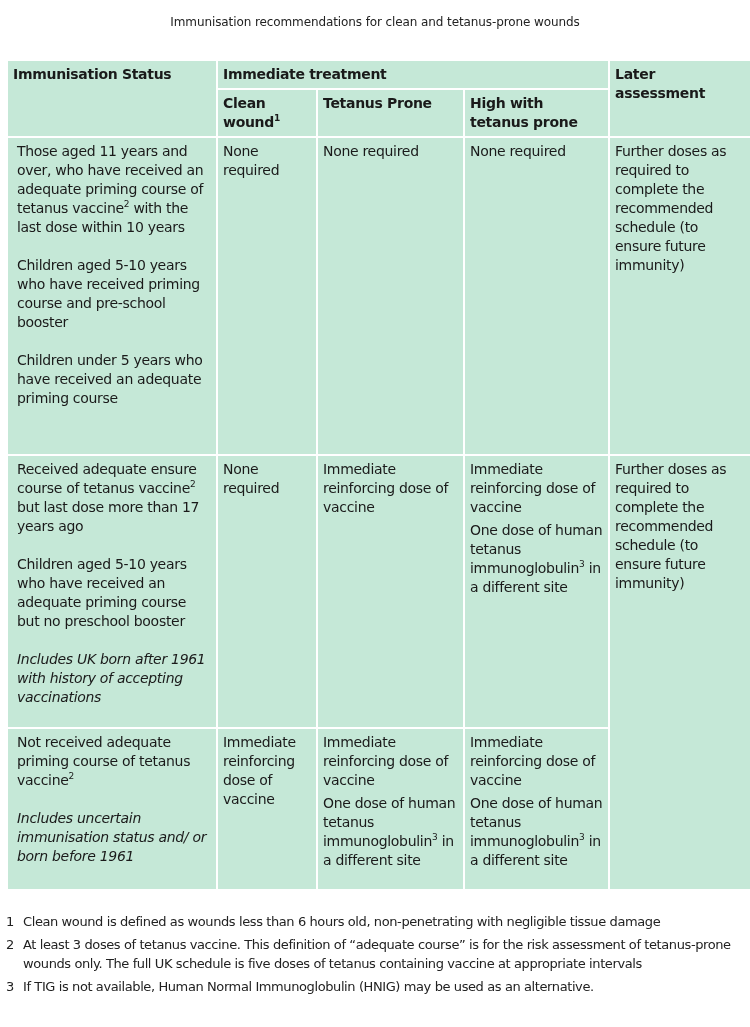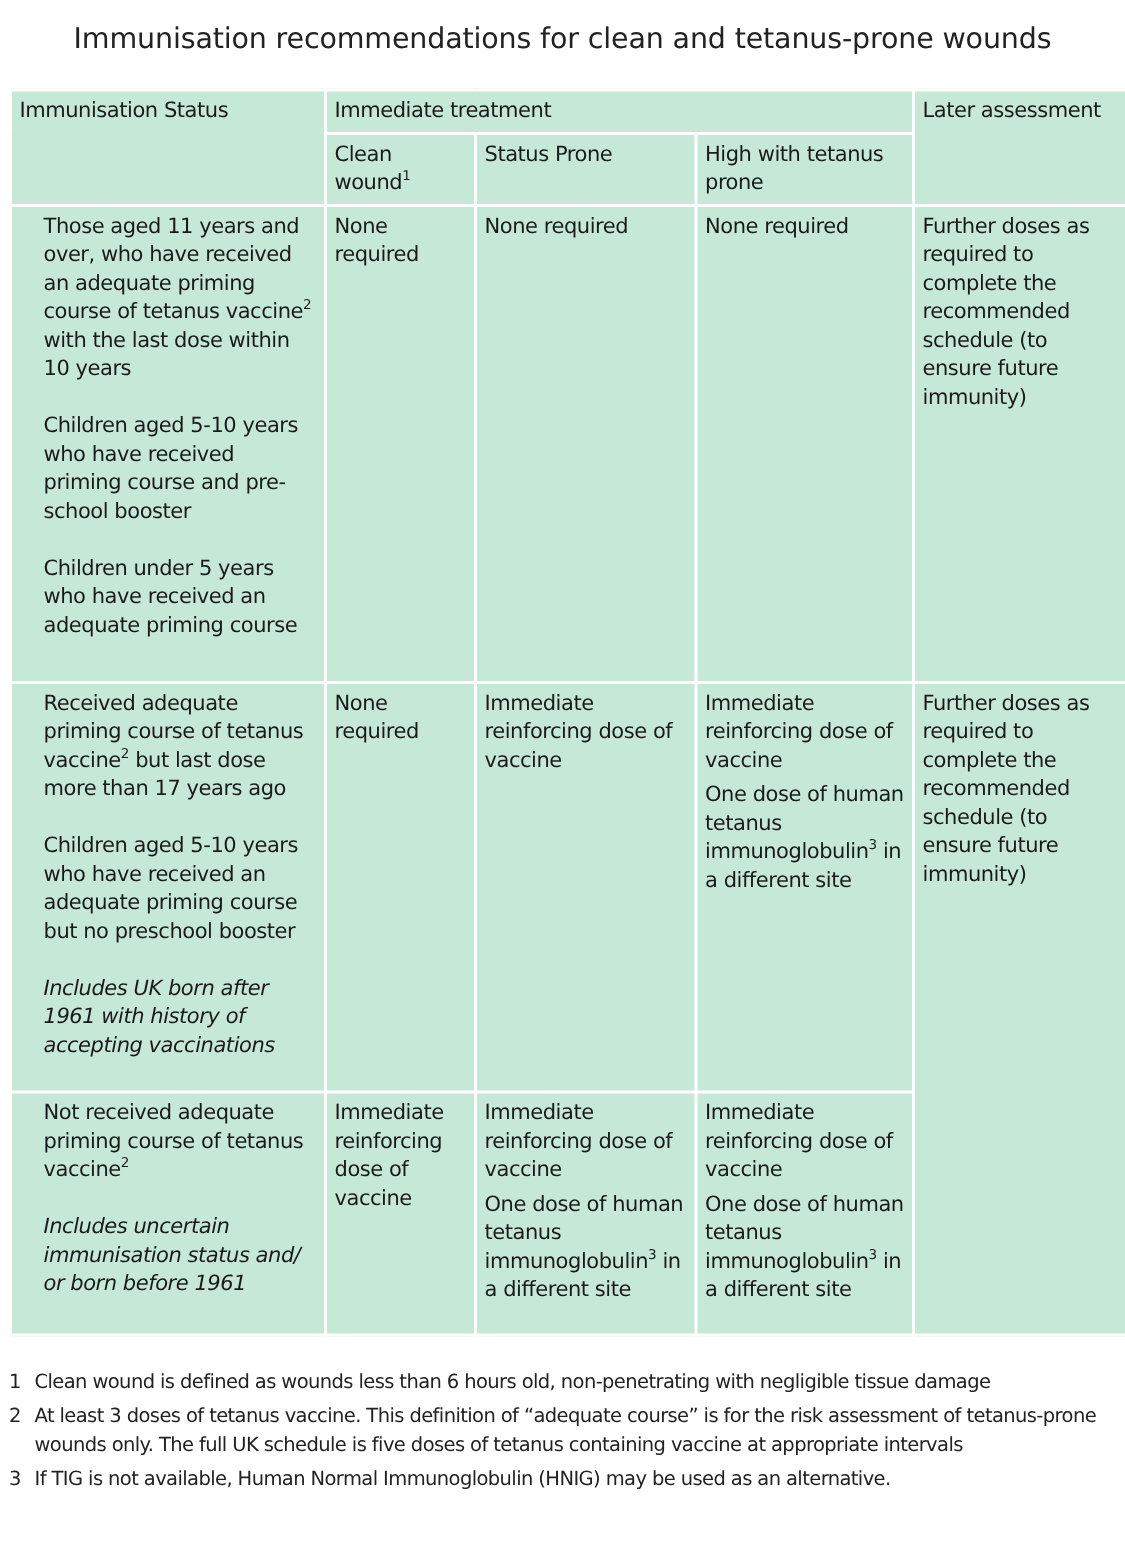--- a/index.html
+++ b/index.html
@@ -1,22 +1,22 @@
 <!DOCTYPE html>
 <html><head>
 <meta charset="utf-8">
 <style>
   html, body { margin: 0; padding: 0; background: #ffffff; }
   body { width: 750px; height: 1027px; position: relative; font-family: "DejaVu Sans", sans-serif; color: #1a1a1a; overflow: hidden; }
-  .title { position: absolute; top: 15px; left: 0; width: 750px; text-align: center; font-size: 19px; color: #222; letter-spacing: -0.1px; }
+  .title { position: absolute; top: 15px; left: 0; width: 750px; text-align: center; font-size: 12px; color: #222; letter-spacing: -0.1px; }
   table.imm { position: absolute; top: 59px; left: 6px; width: 744px; border-collapse: collapse; table-layout: fixed; background: #c5e8d7; font-size: 14px; line-height: 19px; letter-spacing: -0.3px; }
   table.imm td, table.imm th { border: 2px solid #ffffff; vertical-align: top; padding: 4px 5px 4px 5px; text-align: left; }
-  table.imm th { font-weight: normal; font-size: 14px; }
+  table.imm th { font-weight: bold; font-size: 14px; }
   table.imm th.center { text-align: left; }
-  .para { margin: 0 0 19px 16px; }
+  .para { margin: 0 0 19px 4px; }
   .para:last-child { margin-bottom: 0; }
   .sub { margin: 0 0 4px 0; }
   .it { font-style: italic; }
   sup { font-size: 9px; line-height: 0; vertical-align: 6px; }
   .footnotes { position: absolute; top: 912px; left: 6px; width: 744px; font-size: 13px; line-height: 19px; letter-spacing: -0.4px; color: #222; }
   .fn { display: flex; margin-bottom: 4px; }
   .fn .num { width: 17px; flex: none; }
   .fn .txt { flex: 1; }
 </style>
 </head>
@@ -33,41 +33,41 @@
       <col style="width:142px">
   </colgroup>
   <thead>
     <tr>
       <th rowspan="2">Immunisation Status</th>
       <th colspan="3" class="center">Immediate treatment</th>
       <th rowspan="2">Later assessment</th>
     </tr>
     <tr>
       <th><span>Clean wound</span><sup>1</sup></th>
-      <th>Status Prone</th>
+      <th>Tetanus Prone</th>
       <th>High with tetanus prone</th>
     </tr>
   </thead>
   <tbody>
 
     <tr style="height:318px">
       <td>
         <div class="para"><span>Those aged 11 years and over, who have received an adequate priming course of tetanus vaccine</span><sup>2</sup><span> with the last dose within 10 years</span></div>
         <div class="para">Children aged 5-10 years who have received priming course and pre-school booster</div>
         <div class="para">Children under 5 years who have received an adequate priming course</div>
       </td>
       <td>None required</td>
       <td>None required</td>
       <td>None required</td>
       <td>Further doses as required to complete the recommended schedule (to ensure future immunity)</td>
     </tr>
 
     <tr style="height:273px">
       <td>
-        <div class="para"><span>Received adequate priming course of tetanus vaccine</span><sup>2</sup><span> but last dose more than 17 years ago</span></div>
+        <div class="para"><span>Received adequate ensure course of tetanus vaccine</span><sup>2</sup><span> but last dose more than 17 years ago</span></div>
         <div class="para">Children aged 5-10 years who have received an adequate priming course but no preschool booster</div>
         <div class="para it">Includes UK born after 1961 with history of accepting vaccinations</div>
       </td>
       <td>None required</td>
       <td>Immediate reinforcing dose of vaccine</td>
       <td>
         <div class="sub">Immediate reinforcing dose of vaccine</div>
         <div><span>One dose of human tetanus immunoglobulin</span><sup>3</sup> <span>in a different site</span></div>
       </td>
       <td rowspan="2">Further doses as required to complete the recommended schedule (to ensure future immunity)</td>

